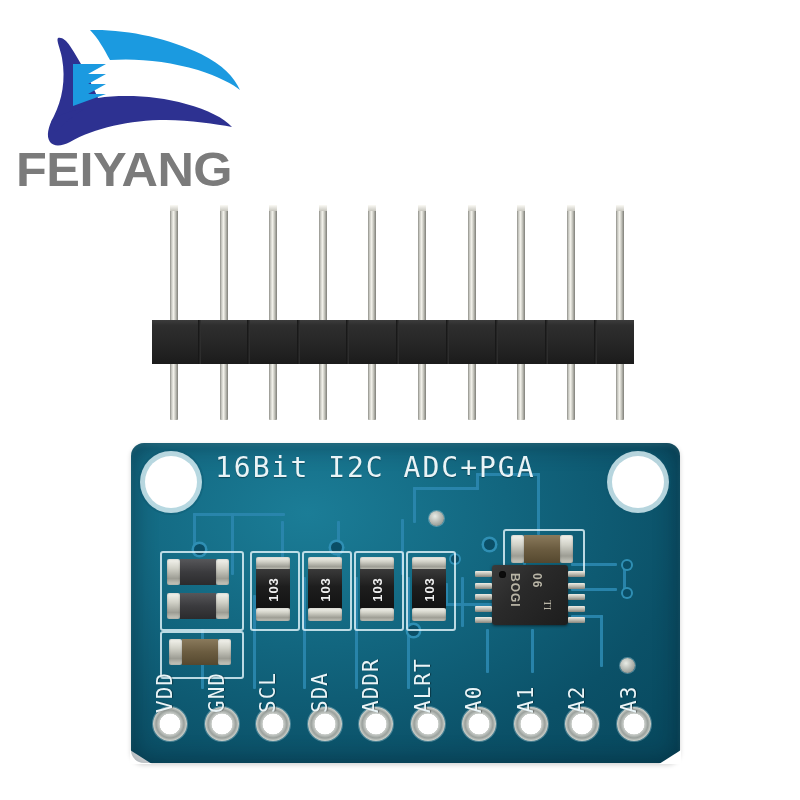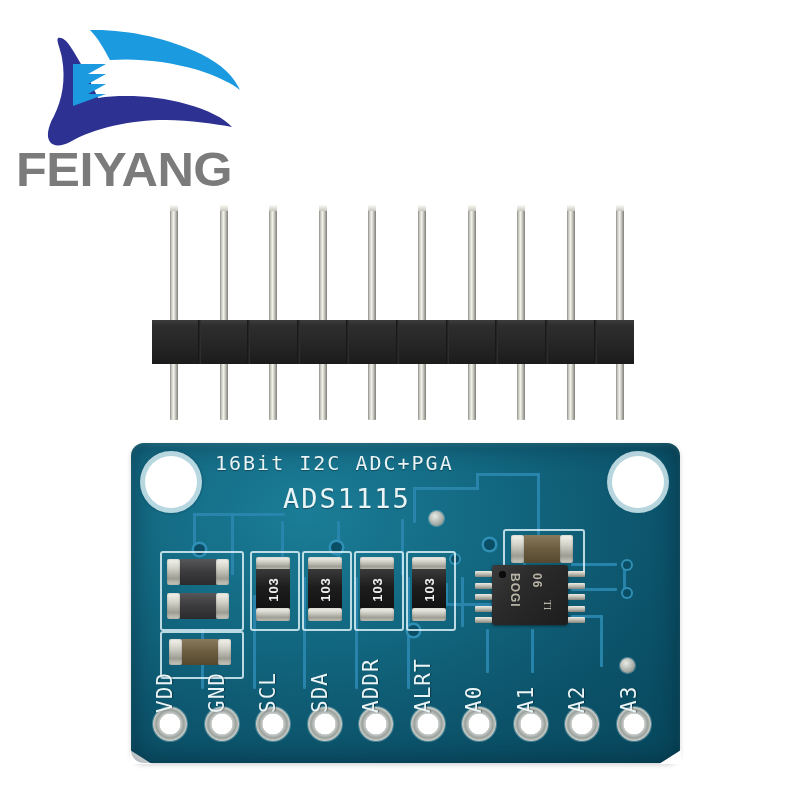--- a/index.html
+++ b/index.html
@@ -62,21 +62,21 @@
     position:absolute;left:0;top:0;width:100%;height:100%;border-radius:13px;
     box-shadow:inset 0 0 26px rgba(0,20,34,.45), inset 0 3px 4px rgba(200,255,255,.12);
     pointer-events:none;
   }
 
   
   .silk{
     position:absolute;color:#e9f4f7;font-family:"DejaVu Sans Mono","Liberation Mono",monospace;
     letter-spacing:2px;text-shadow:0 1px 1px rgba(0,0,0,.35);white-space:nowrap;
   }
-  #silk-line1{left:84px;top:8px;font-size:20px;}
+  #silk-line1{left:84px;top:8px;font-size:28px;}
   #silk-line2{left:152px;top:40px;font-size:27px;}
 
   
   .mount-hole{
     position:absolute;width:52px;height:52px;border-radius:50%;
     background:#ffffff;
     box-shadow:0 0 0 5px rgba(225,245,250,.80), 0 0 0 7px rgba(14,85,108,.35);
   }
   #hole-left{left:14px;top:13px;}
   #hole-right{left:481px;top:13px;}
@@ -233,21 +233,20 @@
     <div class="trace" style="left:172px;top:134px;width:3px;height:112px;"></div>
     <div class="trace" style="left:224px;top:134px;width:3px;height:112px;"></div>
     <div class="trace" style="left:276px;top:134px;width:3px;height:112px;"></div>
     <div class="trace" style="left:330px;top:134px;width:3px;height:50px;"></div>
     <div class="trace" style="left:492px;top:120px;width:3px;height:30px;"></div>
     <div class="trace" style="left:392px;top:96px;width:3px;height:26px;"></div>
 
     <div class="pcb-edge-shade"></div>
 
     <div class="silk" id="silk-line1">16Bit I2C ADC+PGA</div>
-    <div class="silk" id="silk-line2">ADS1115</div>
 
     <div class="mount-hole" id="hole-left"></div>
     <div class="mount-hole" id="hole-right"></div>
 
     <div class="test-pt" style="left:298px;top:68px;"></div>
     <div class="test-pt" style="left:489px;top:215px;"></div>
     <div class="via" style="left:63px;top:101px;"></div>
     <div class="via" style="left:200px;top:99px;"></div>
     <div class="via" style="left:277px;top:182px;"></div>
     <div class="via" style="left:353px;top:96px;"></div>

